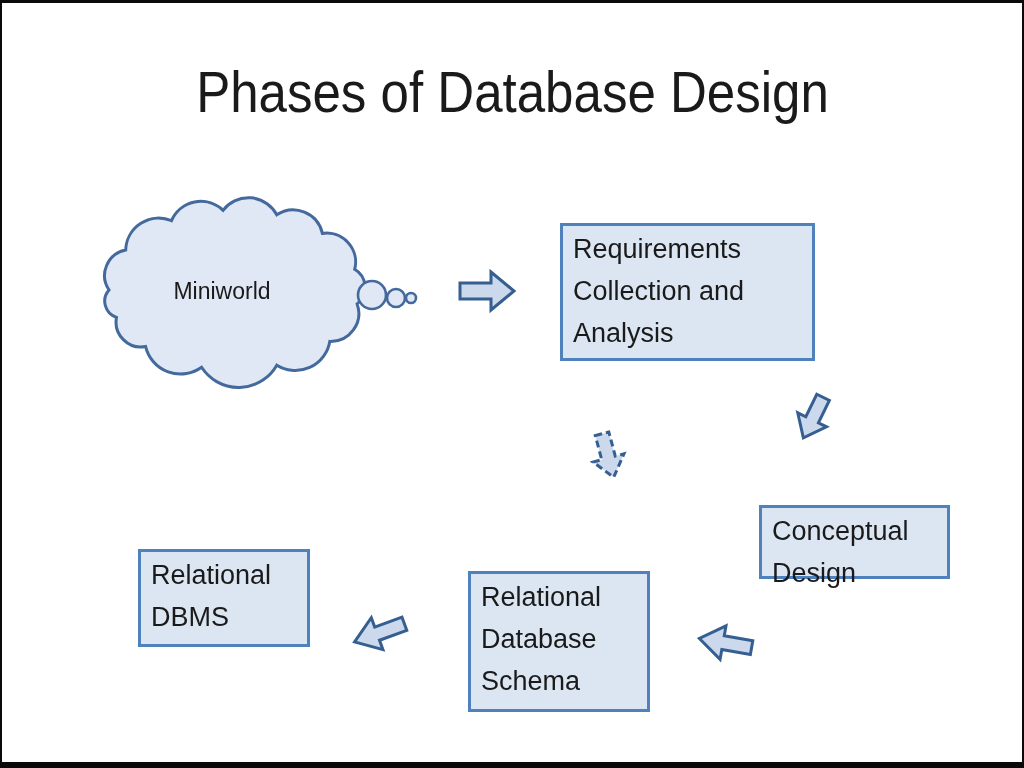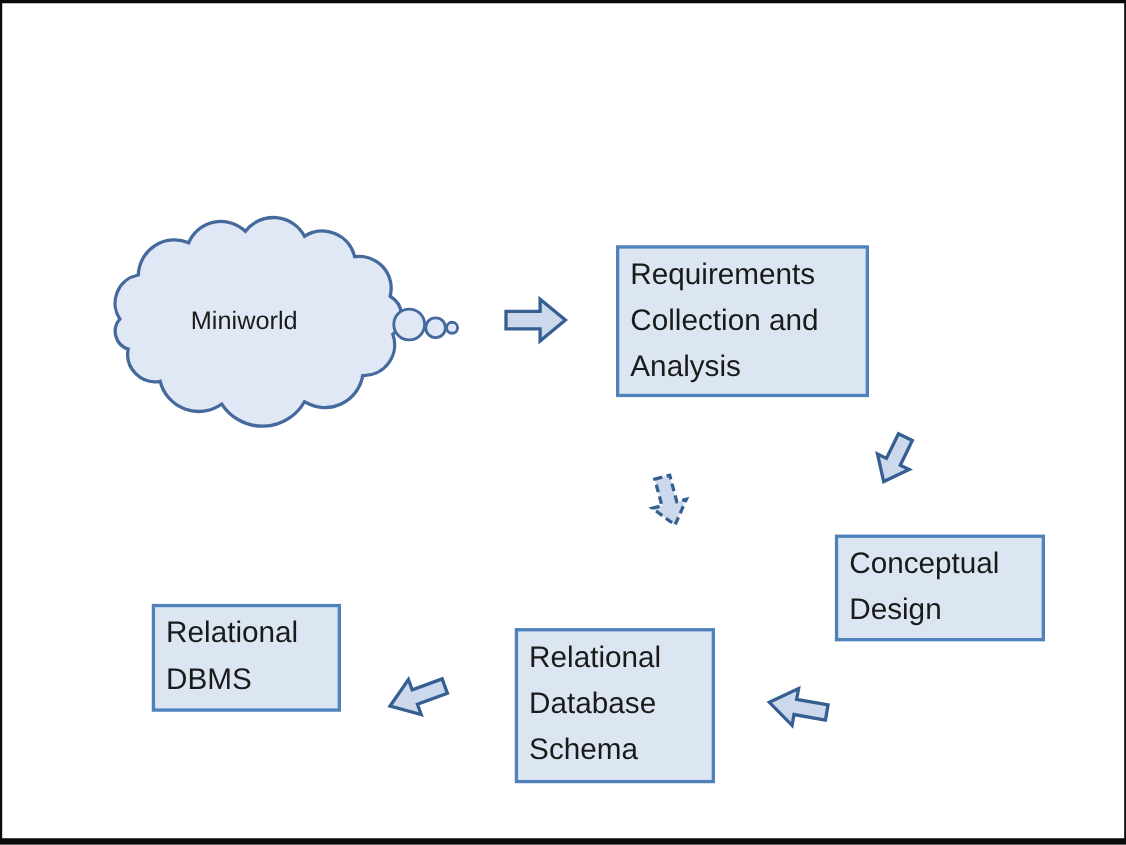--- a/index.html
+++ b/index.html
@@ -24,22 +24,22 @@
   .title span{display:inline-block;transform:scaleX(0.88);transform-origin:center;}
   .phase-box{
     position:absolute;
     box-sizing:border-box;
     background:var(--box-fill,#dce6f2);
     border:3px solid var(--box-border,#4f81bd);
     padding:2px 10px;
     font-size:27px;line-height:42px;
     white-space:pre-line;
   }
-  #box-requirements{left:558px;top:220px;width:230px;height:138px;}
-  #box-conceptual {left:757px;top:483px;width:191px;height:97px;}
+  #box-requirements{left:558px;top:220px;width:255px;height:138px;}
+  #box-conceptual {left:757px;top:502px;width:191px;height:74px;}
   #box-schema     {left:466px;top:568px;width:182px;height:141px;}
   #box-dbms       {left:136px;top:546px;width:172px;height:98px;}
   .cloud-svg{position:absolute;left:94px;top:186px;width:336px;height:202px;}
   .cloud-svg path, .cloud-svg circle{
     fill:var(--cloud-fill,#dfe8f4);
     stroke:var(--cloud-stroke,#44699d);
     stroke-width:3;
   }
   .cloud-svg circle{stroke-width:2.6;}
   .cloud-label{
@@ -58,20 +58,23 @@
   #arrow-req-conceptual{left:793px;top:390px;width:36px;height:50px;transform:rotate(26deg);}
   #arrow-req-schema-dashed{left:588px;top:428px;width:36px;height:50px;transform:rotate(-15deg);}
   #arrow-conceptual-schema{left:694px;top:620px;width:58px;height:40px;transform:rotate(10deg);}
   #arrow-schema-dbms{left:348px;top:610px;width:58px;height:40px;transform:rotate(-20deg);}
 </style>
 </head>
 <body>
 
 <div class="slide">
 
+  <div class="title">
+    <span>Phases of Database Design</span>
+  </div>
 
   <svg class="cloud-svg" viewBox="-8 -8 336 202">
     <path d="M 5,93
              A 26 26 0 0 1 21.7,53
              A 33 33 0 0 1 67.5,23.7
              A 32 32 0 0 1 119.1,13.3
              A 32 32 0 0 1 172.8,17.8
              A 30 30 0 0 1 218.4,36.4
              A 29 29 0 0 1 250.7,72.3
              A 21 21 0 0 1 253.1,106.9

